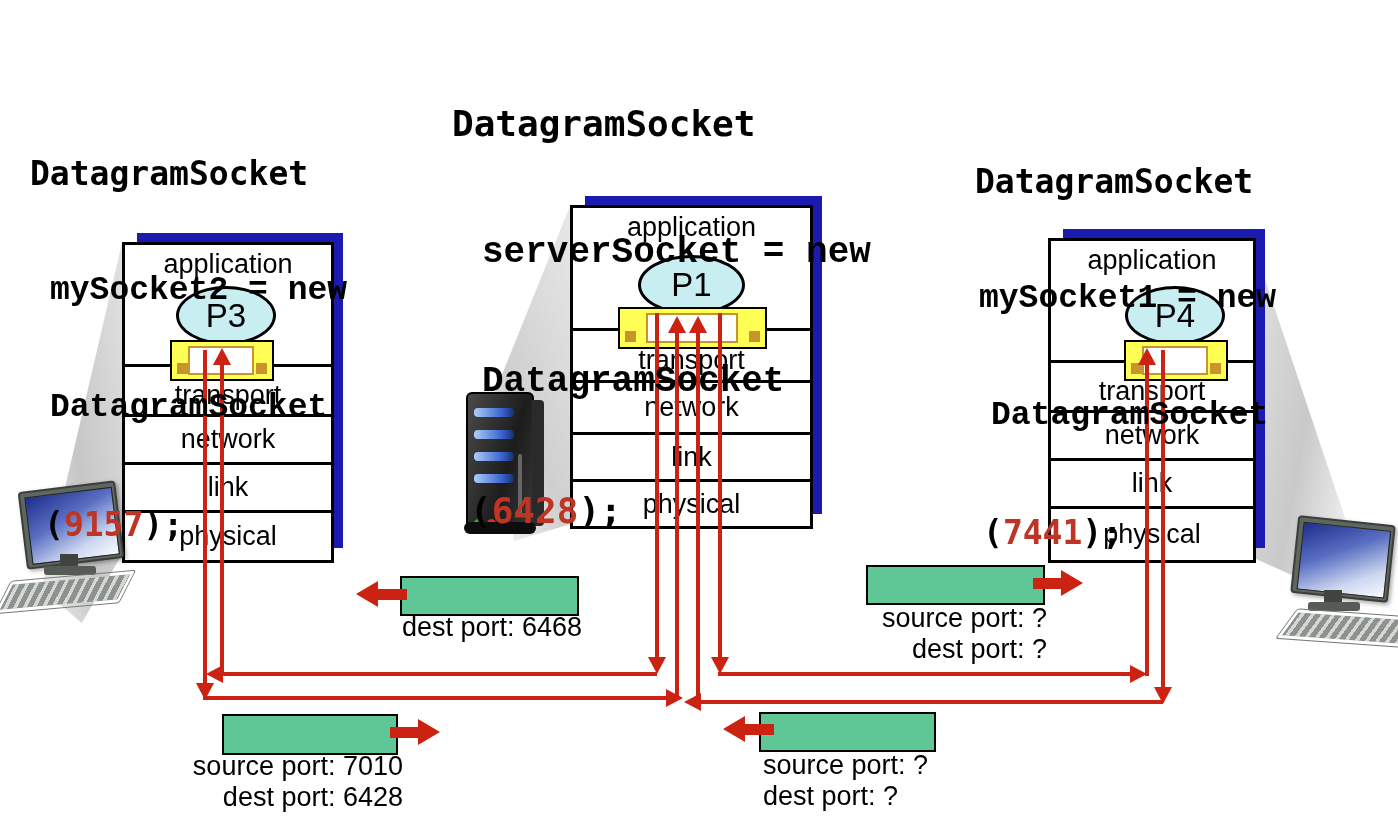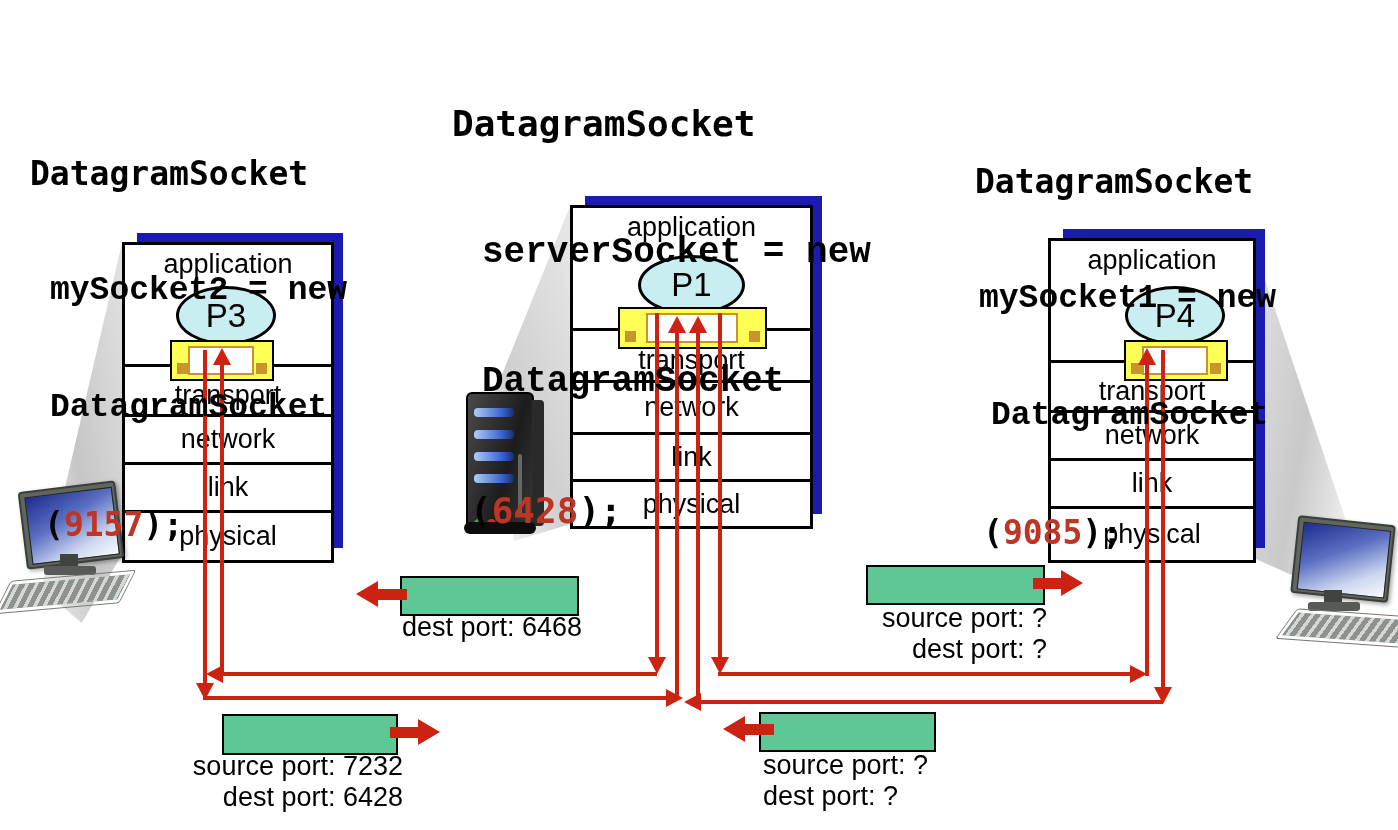--- a/index.html
+++ b/index.html
@@ -115,21 +115,21 @@
     <div>DatagramSocket</div>
     <div class="ind1" style="margin-left:30px;">serverSocket = new</div>
     <div class="ind1" style="margin-left:30px;">DatagramSocket</div>
     <div class="ind2" style="margin-left:18px;"><span>(</span><span class="port">6428</span><span>);</span></div>
   </div>
 
   <div class="code" style="left:975px;top:84px;">
     <div>DatagramSocket</div>
     <div class="ind1" style="margin-left:4px;">mySocket1 = new</div>
     <div class="ind1" style="margin-left:16px;">DatagramSocket</div>
-    <div class="ind2" style="margin-left:8px;"><span>(</span><span class="port">9085</span><span>);</span></div>
+    <div class="ind2" style="margin-left:8px;"><span>(</span><span class="port">7441</span><span>);</span></div>
   </div>
 
   <div class="funnel fl"></div>
   <div class="funnel fm"></div>
   <div class="funnel fr"></div>
 
   <div class="shadow sh-l"></div>
   <div class="stack st-l">
     <div class="row app">
         <span>application</span>
@@ -244,21 +244,21 @@
   <div class="pshaft" style="left:377px;top:589px;width:30px;height:11px;"></div>
   <div class="pah pah-left" style="left:356px;top:581px;"></div>
   <div class="plbl" style="left:402px;top:612px;">
     <div>dest port: 6468</div>
   </div>
 
   <div class="pkt" style="left:222px;top:714px;width:172px;height:37px;"></div>
   <div class="pshaft" style="left:390px;top:727px;width:30px;height:11px;"></div>
   <div class="pah pah-right" style="left:418px;top:719px;"></div>
   <div class="plbl r" style="left:158px;top:751px;width:245px;">
-    <div>source port: 7232</div>
+    <div>source port: 7010</div>
     <div>dest port: 6428</div>
   </div>
 
   <div class="pkt" style="left:866px;top:565px;width:175px;height:36px;"></div>
   <div class="pshaft" style="left:1033px;top:578px;width:30px;height:11px;"></div>
   <div class="pah pah-right" style="left:1061px;top:570px;"></div>
   <div class="plbl r" style="left:820px;top:603px;width:227px;">
     <div>source port: ?</div>
     <div>dest port: ?</div>
   </div>

